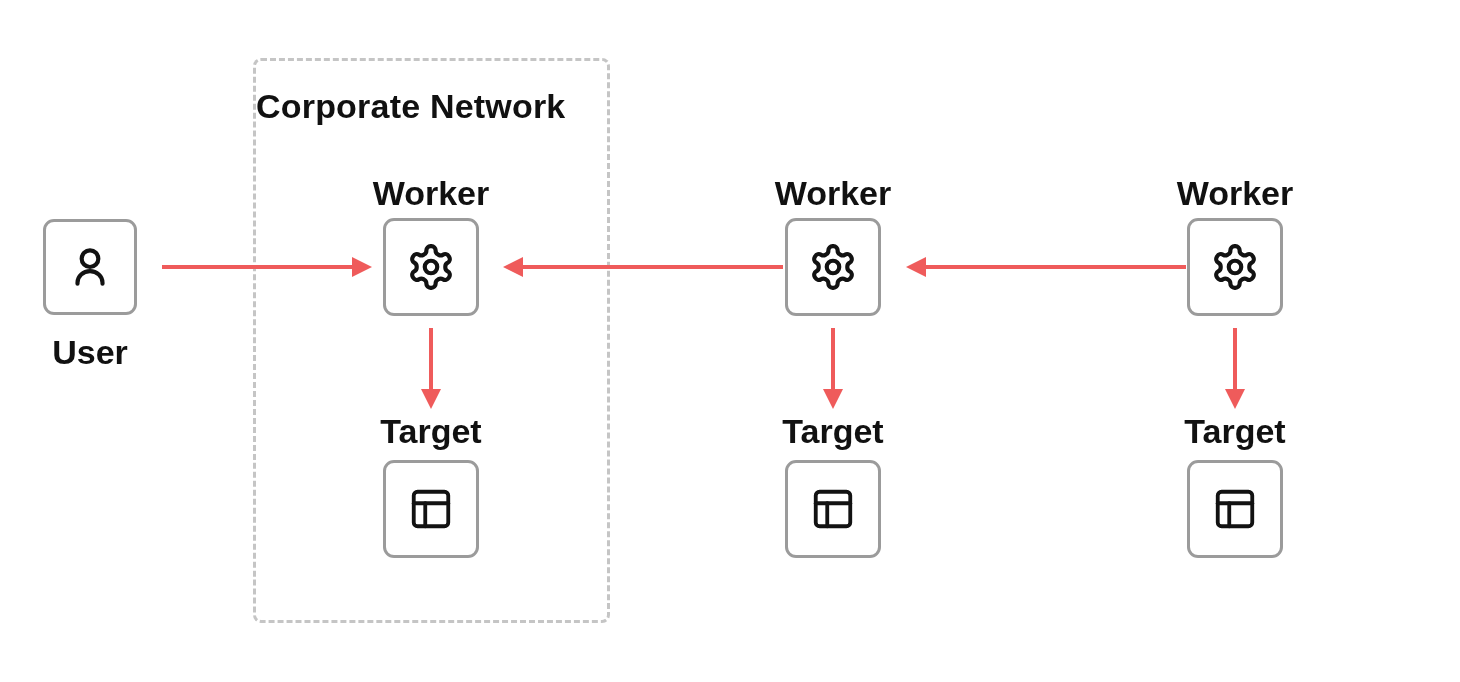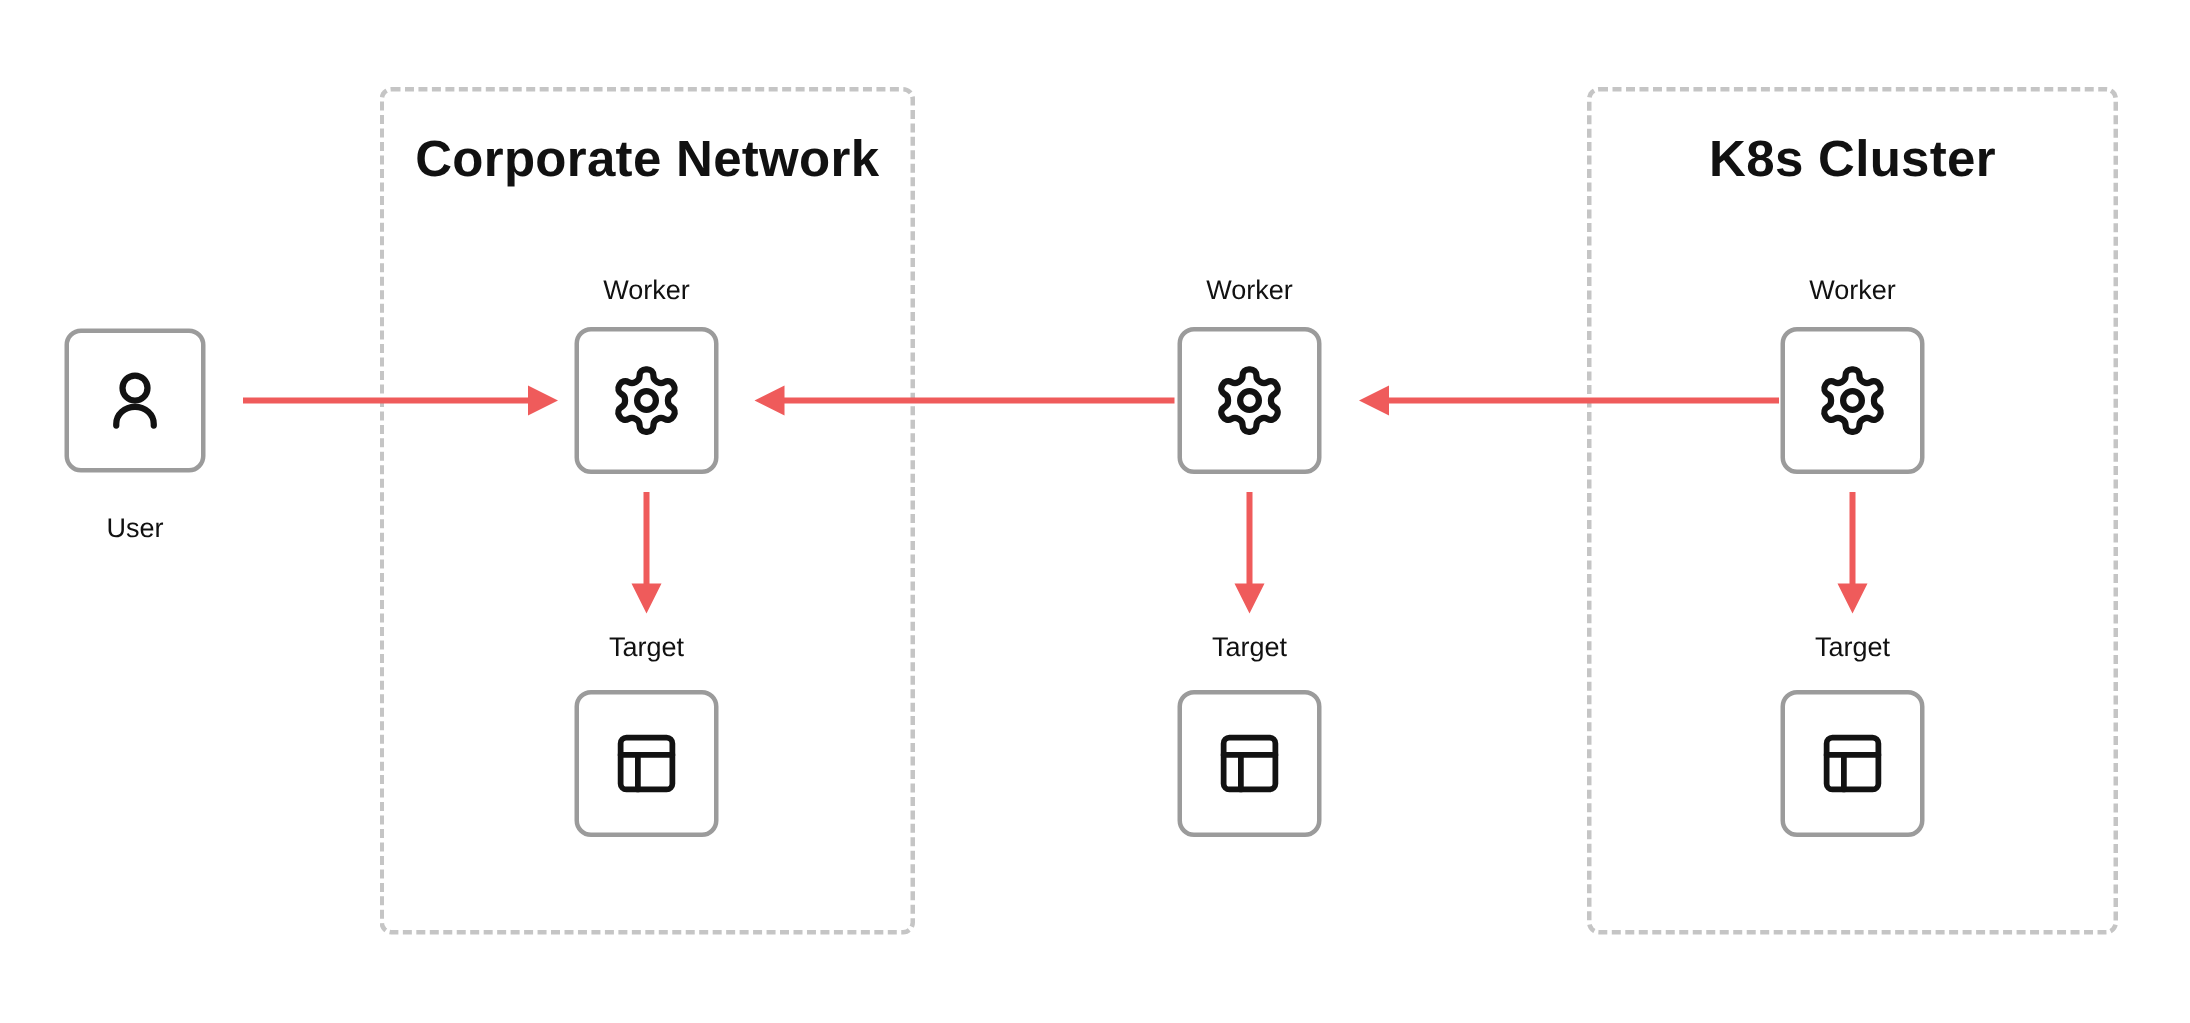--- a/index.html
+++ b/index.html
@@ -8,34 +8,34 @@
     background:var(--background,#fff);
     font-family:"Liberation Sans","DejaVu Sans",sans-serif;
     color:var(--text,#111);
   }
   .zone {
     position:absolute; top:58px; height:565px; box-sizing:border-box;
     border:3px dashed var(--zone-border,#c5c5c5); border-radius:8px;
     background:transparent;
   }
   .zone-title {
-    margin-top:27px; text-align:center;
+    margin-top:27px; 
     font-size:34px; font-weight:600; letter-spacing:.2px; line-height:1.1;
     white-space:nowrap;
   }
   .node {
     position:absolute; width:96px; height:98px; box-sizing:border-box;
     border:3px solid var(--node-border,#9b9b9b); border-radius:11px;
     background:#fff; display:flex; align-items:center; justify-content:center;
   }
   .node svg { width:50px; height:50px; stroke:var(--icon,#121212); fill:none;
     stroke-width:2; stroke-linecap:round; stroke-linejoin:round; }
   .lbl {
     position:absolute; width:220px; text-align:center;
-    font-size:18px; font-weight:400; line-height:34px; white-space:nowrap;
+    font-size:34px; font-weight:700; line-height:34px; white-space:nowrap;
   }
   
   .arrow-h { position:absolute; height:4px; background:var(--arrow,#ef5b5b); }
   .arrow-h.head-right::after {
     content:""; position:absolute; right:-19px; top:50%; transform:translateY(-50%);
     width:0; height:0; border-left:20px solid var(--arrow,#ef5b5b);
     border-top:10px solid transparent; border-bottom:10px solid transparent;
   }
   .arrow-h.head-left::before {
     content:""; position:absolute; left:-19px; top:50%; transform:translateY(-50%);
@@ -102,23 +102,20 @@
   <div class="node" style="left:785px; top:460px;">
     <span style="display:flex;">
       <svg viewBox="0 0 24 24" aria-hidden="true" style="width:46px;height:46px;">
         <rect x="3" y="3" width="18" height="18" rx="2"></rect>
         <path d="M3 9h18"></path>
         <path d="M9 21V9"></path>
       </svg>
     </span>
   </div>
 
-  <div class="zone" style="left:1058px; width:354px;">
-    <div class="zone-title">K8s Cluster</div>
-  </div>
   <div class="lbl" style="left:1125px; top:176px;">Worker</div>
   <div class="node" style="left:1187px; top:218px;">
     <span style="display:flex;">
       <svg viewBox="0 0 24 24" aria-hidden="true">
         <path d="M12.22 2h-.44a2 2 0 0 0-2 2v.18a2 2 0 0 1-1 1.73l-.43.25a2 2 0 0 1-2 0l-.15-.08a2 2 0 0 0-2.73.73l-.22.38a2 2 0 0 0 .73 2.73l.15.1a2 2 0 0 1 1 1.72v.51a2 2 0 0 1-1 1.74l-.15.09a2 2 0 0 0-.73 2.73l.22.38a2 2 0 0 0 2.73.73l.15-.08a2 2 0 0 1 2 0l.43.25a2 2 0 0 1 1 1.73V20a2 2 0 0 0 2 2h.44a2 2 0 0 0 2-2v-.18a2 2 0 0 1 1-1.73l.43-.25a2 2 0 0 1 2 0l.15.08a2 2 0 0 0 2.73-.73l.22-.39a2 2 0 0 0-.73-2.73l-.15-.08a2 2 0 0 1-1-1.74v-.5a2 2 0 0 1 1-1.74l.15-.09a2 2 0 0 0 .73-2.73l-.22-.38a2 2 0 0 0-2.73-.73l-.15.08a2 2 0 0 1-2 0l-.43-.25a2 2 0 0 1-1-1.73V4a2 2 0 0 0-2-2z"></path>
         <circle cx="12" cy="12" r="3"></circle>
       </svg>
     </span>
   </div>
   <div class="arrow-v" style="left:1233px; top:328px; height:62px;"></div>

